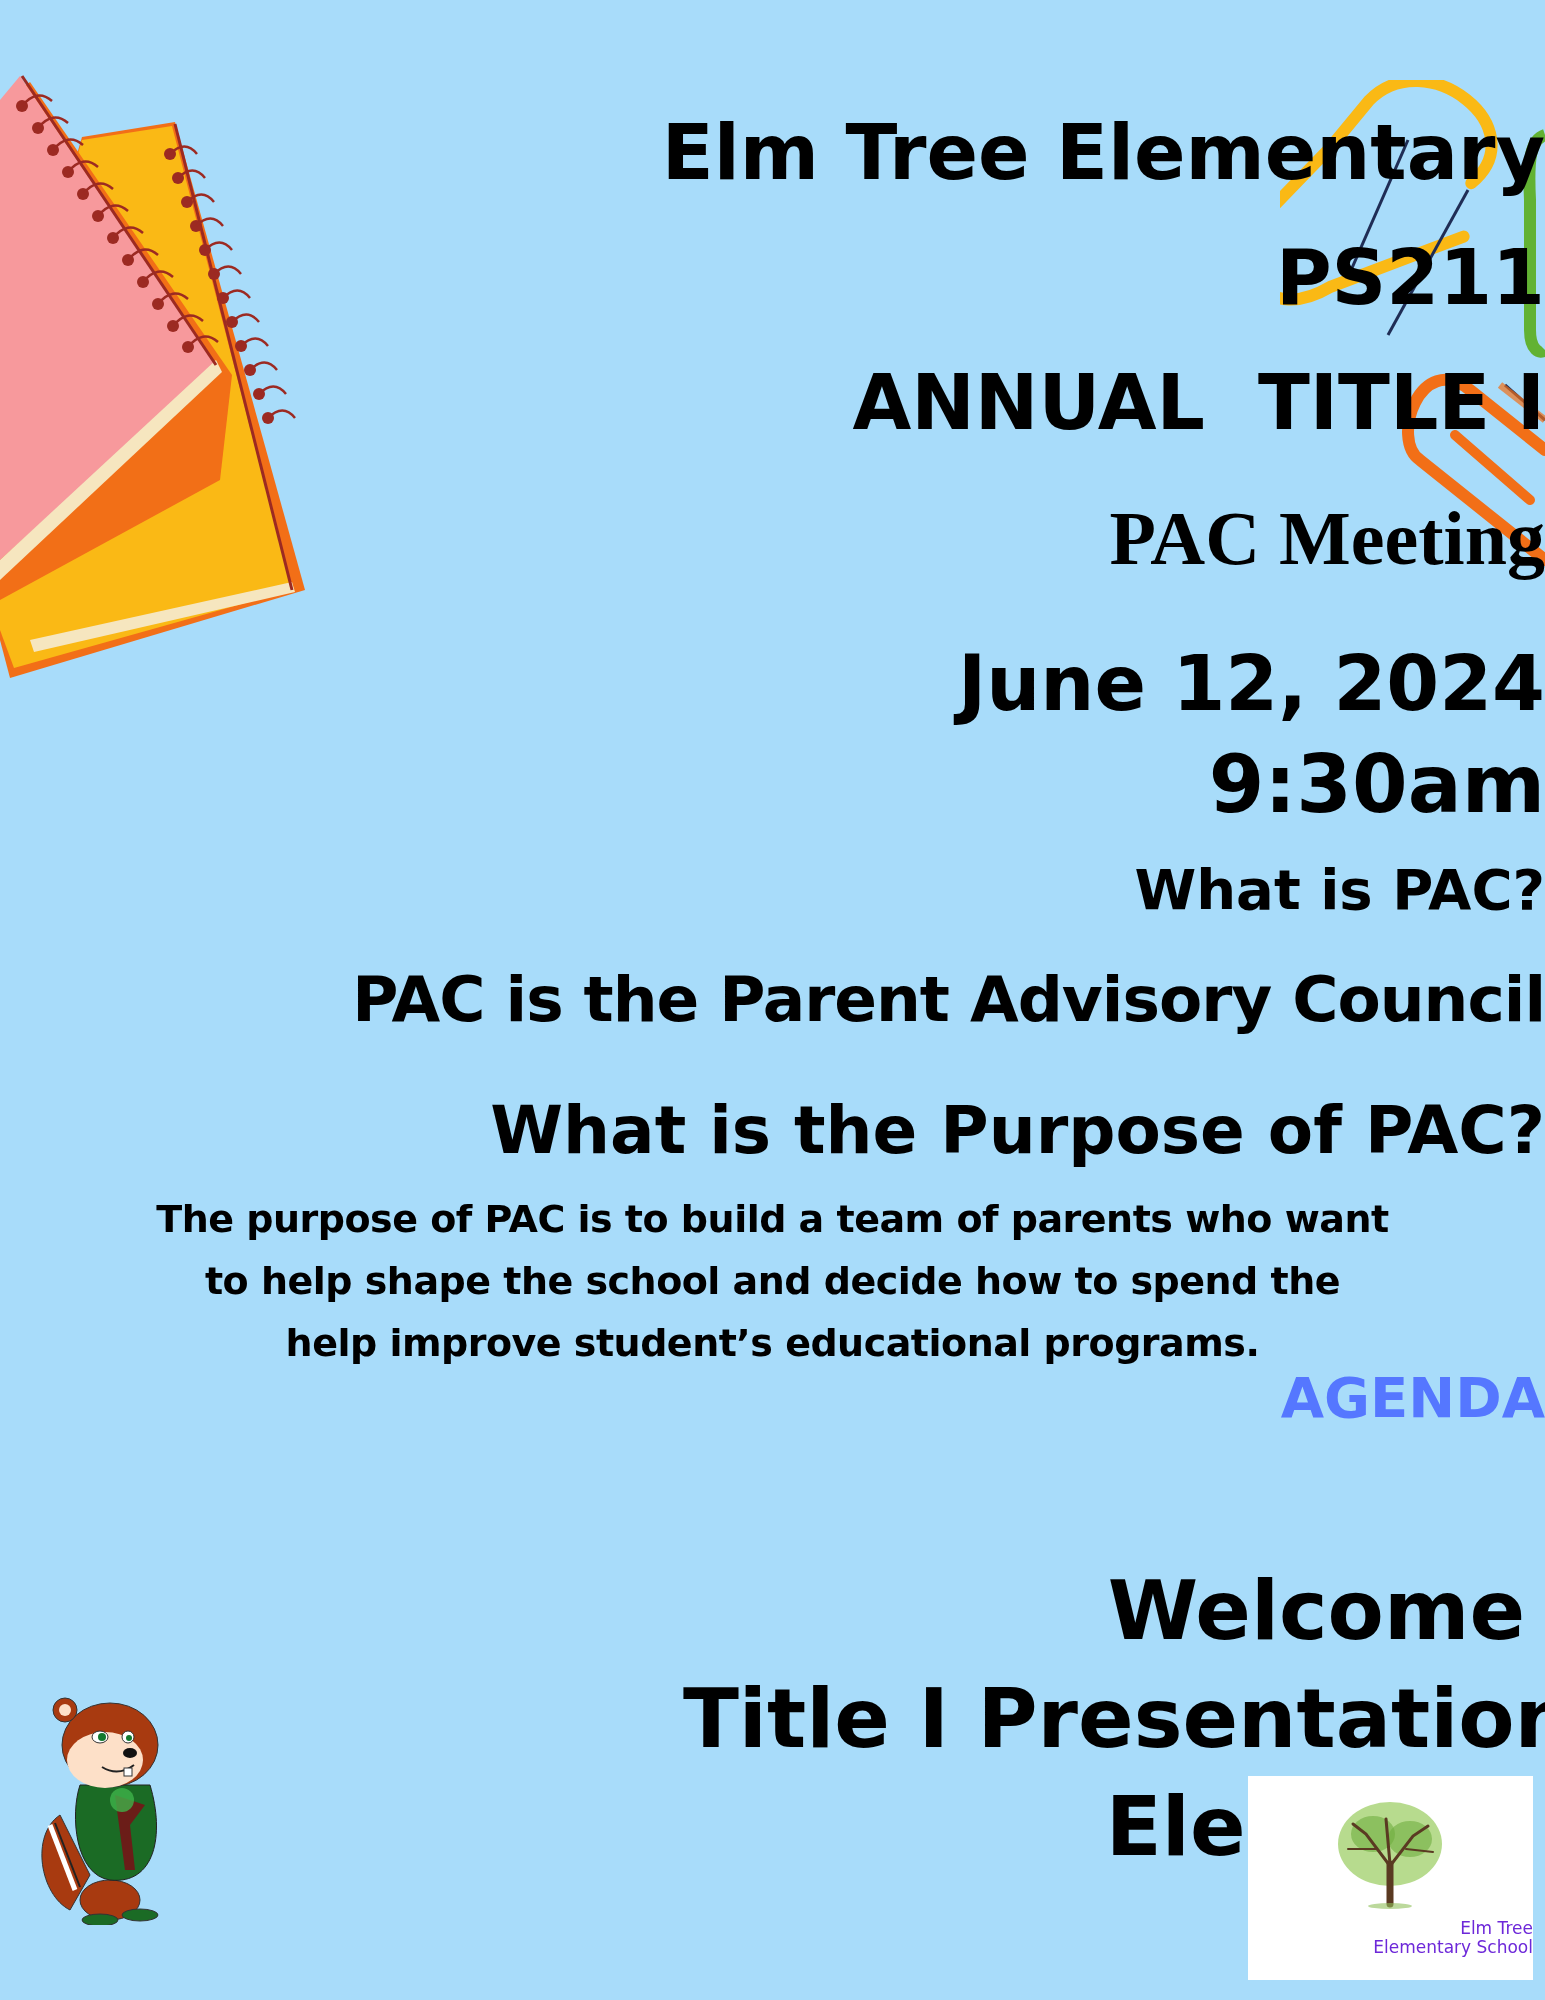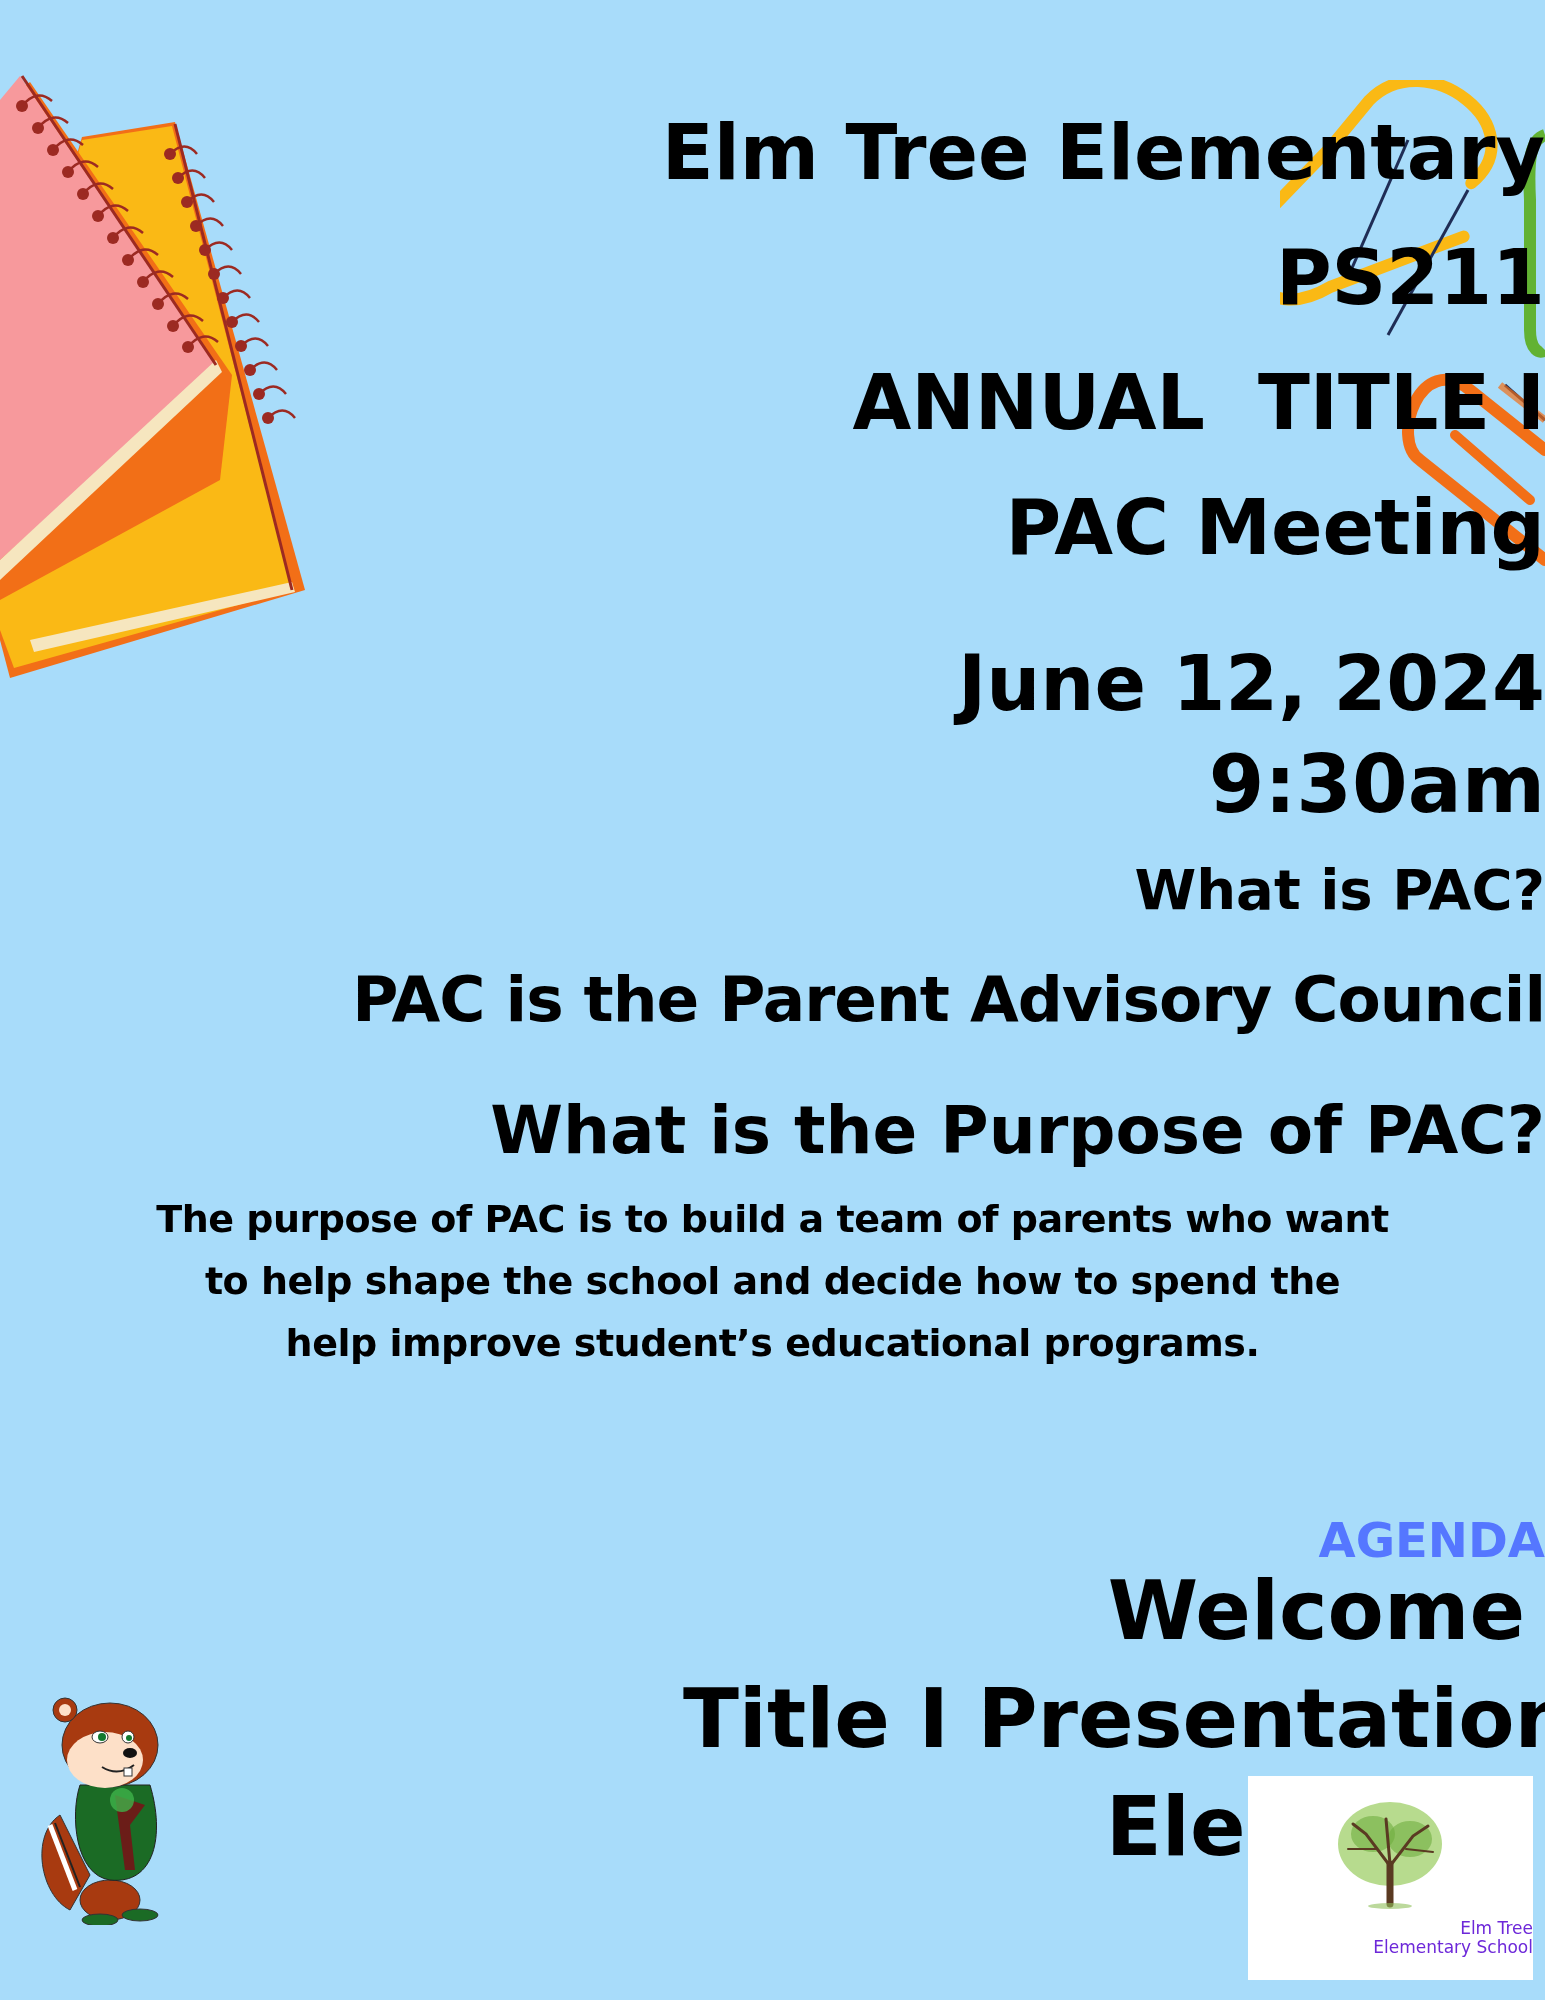--- a/index.html
+++ b/index.html
@@ -107,35 +107,35 @@
 
   <path d="M1545,560 L1420,460 C1390,440 1420,350 1470,390 L1545,450" fill="none" stroke="#f26f17" stroke-width="12" stroke-linecap="round"></path>
   <path d="M1530,500 L1455,435" fill="none" stroke="#f26f17" stroke-width="10" stroke-linecap="round"></path>
   <path d="M1505,385 L1545,420" fill="none" stroke="#1f2d55" stroke-width="3"></path>
   <path d="M1500,385 L1545,420" fill="none" stroke="#f26f17" stroke-width="7" opacity="0.7"></path>
 </svg>
 
 <div class="line" style="top:115px;font-size:76px;">Elm Tree Elementary</div>
 <div class="line" style="top:240px;font-size:76px;">PS211</div>
 <div class="line" style="top:365px;font-size:76px;white-space:pre;">ANNUAL  TITLE I</div>
-<div class="line" style="top:490px;font-size:76px;">PAC Meeting</div>
+<div class="line" style="top:500px;font-size:76px;font-family:Liberation Serif, serif;">PAC Meeting</div>
 <div class="line" style="top:615px;font-size:76px;margin-top:31px;">June 12, 2024</div>
 <div class="line" style="top:745px;font-size:80px;">9:30am</div>
 
 <div class="line" style="top:862px;font-size:56px;">What is PAC?</div>
 <div class="line" style="top:968px;font-size:63px;letter-spacing:-1px;">PAC is the Parent Advisory Council</div>
 <div class="line" style="top:1098px;font-size:66px;">What is the Purpose of PAC?</div>
 
 <div style="position:absolute;left:0;top:1188px;width:1545px;text-align:center;font-weight:bold;font-size:38px;line-height:62px;letter-spacing:-0.5px;">
   <div>The purpose of PAC is to build a team of parents who want</div>
   <div>to help shape the school and decide how to spend the</div>
   <div>help improve student’s educational programs.</div>
 </div>
 
-<div class="line" style="top:1516px;font-size:48px;color:#5577ff;">AGENDA</div>
+<div class="line" style="top:1370px;font-size:56px;color:#5577ff;">AGENDA</div>
 <div class="line" style="top:1570px;font-size:82px;left:-20px;">Welcome</div>
 <div class="line" style="top:1678px;font-size:82px;left:28px;">Title I Presentation</div>
 <div class="line" style="top:1786px;font-size:82px;left:-20px;">Elections</div>
 
 <svg class="deco" style="left:30px;top:1675px" width="160" height="250" viewBox="0 0 160 250">
 
   <path d="M30,140 C0,160 10,220 40,235 L60,200 Z" fill="#a83a10" stroke="#333" stroke-width="1"></path>
   <path d="M20,150 L45,215" stroke="#fff" stroke-width="5"></path>
   <path d="M25,148 L50,212" stroke="#222" stroke-width="2"></path>
 

